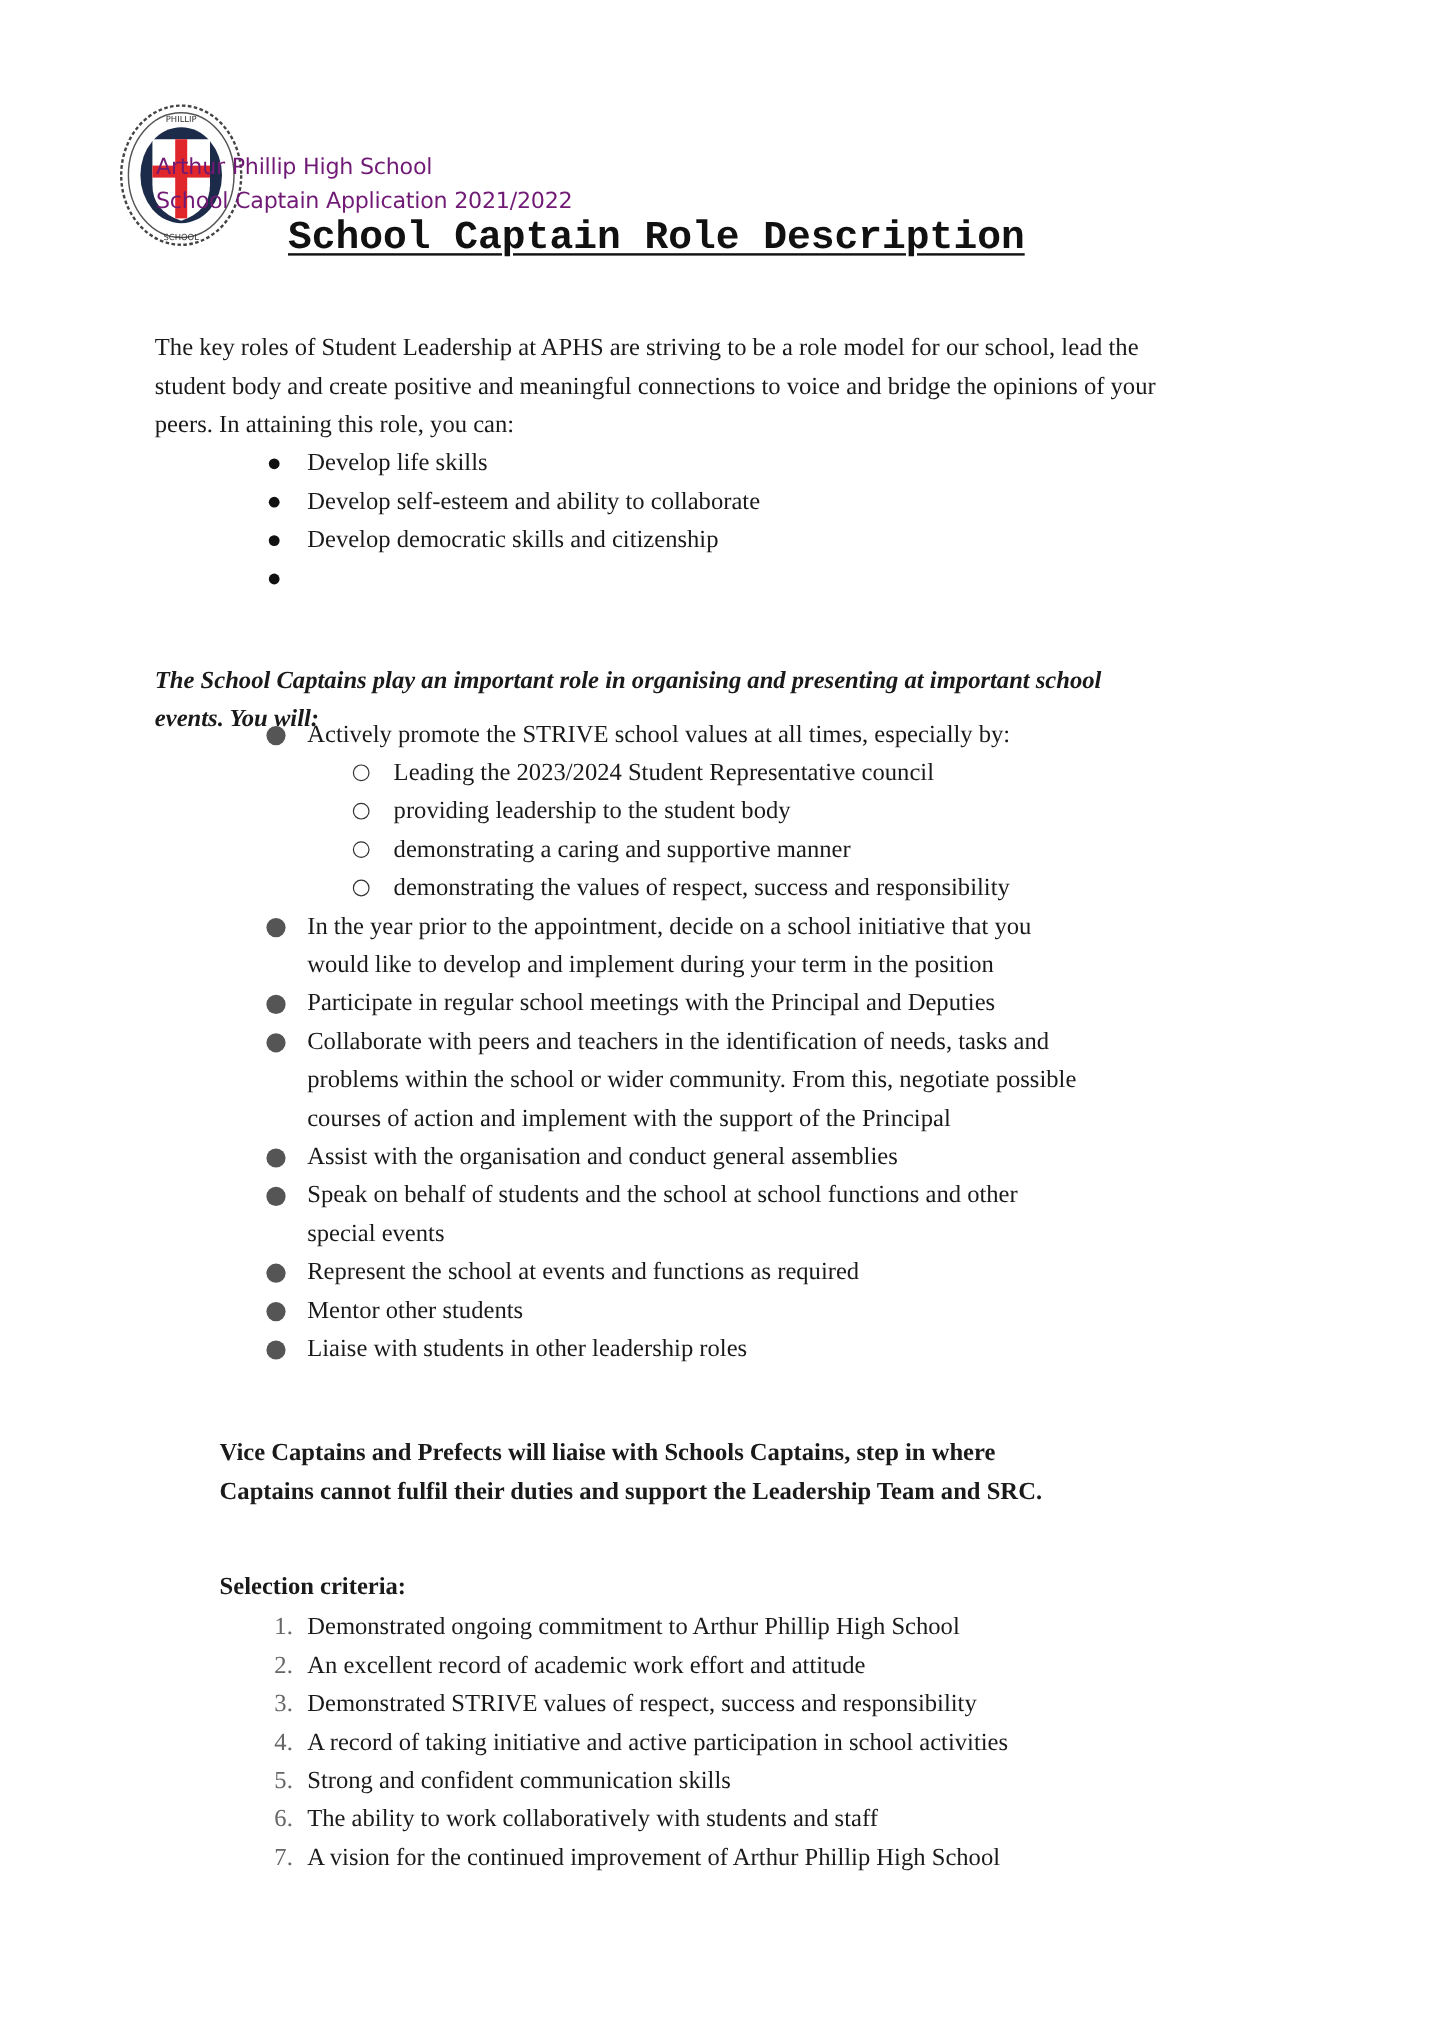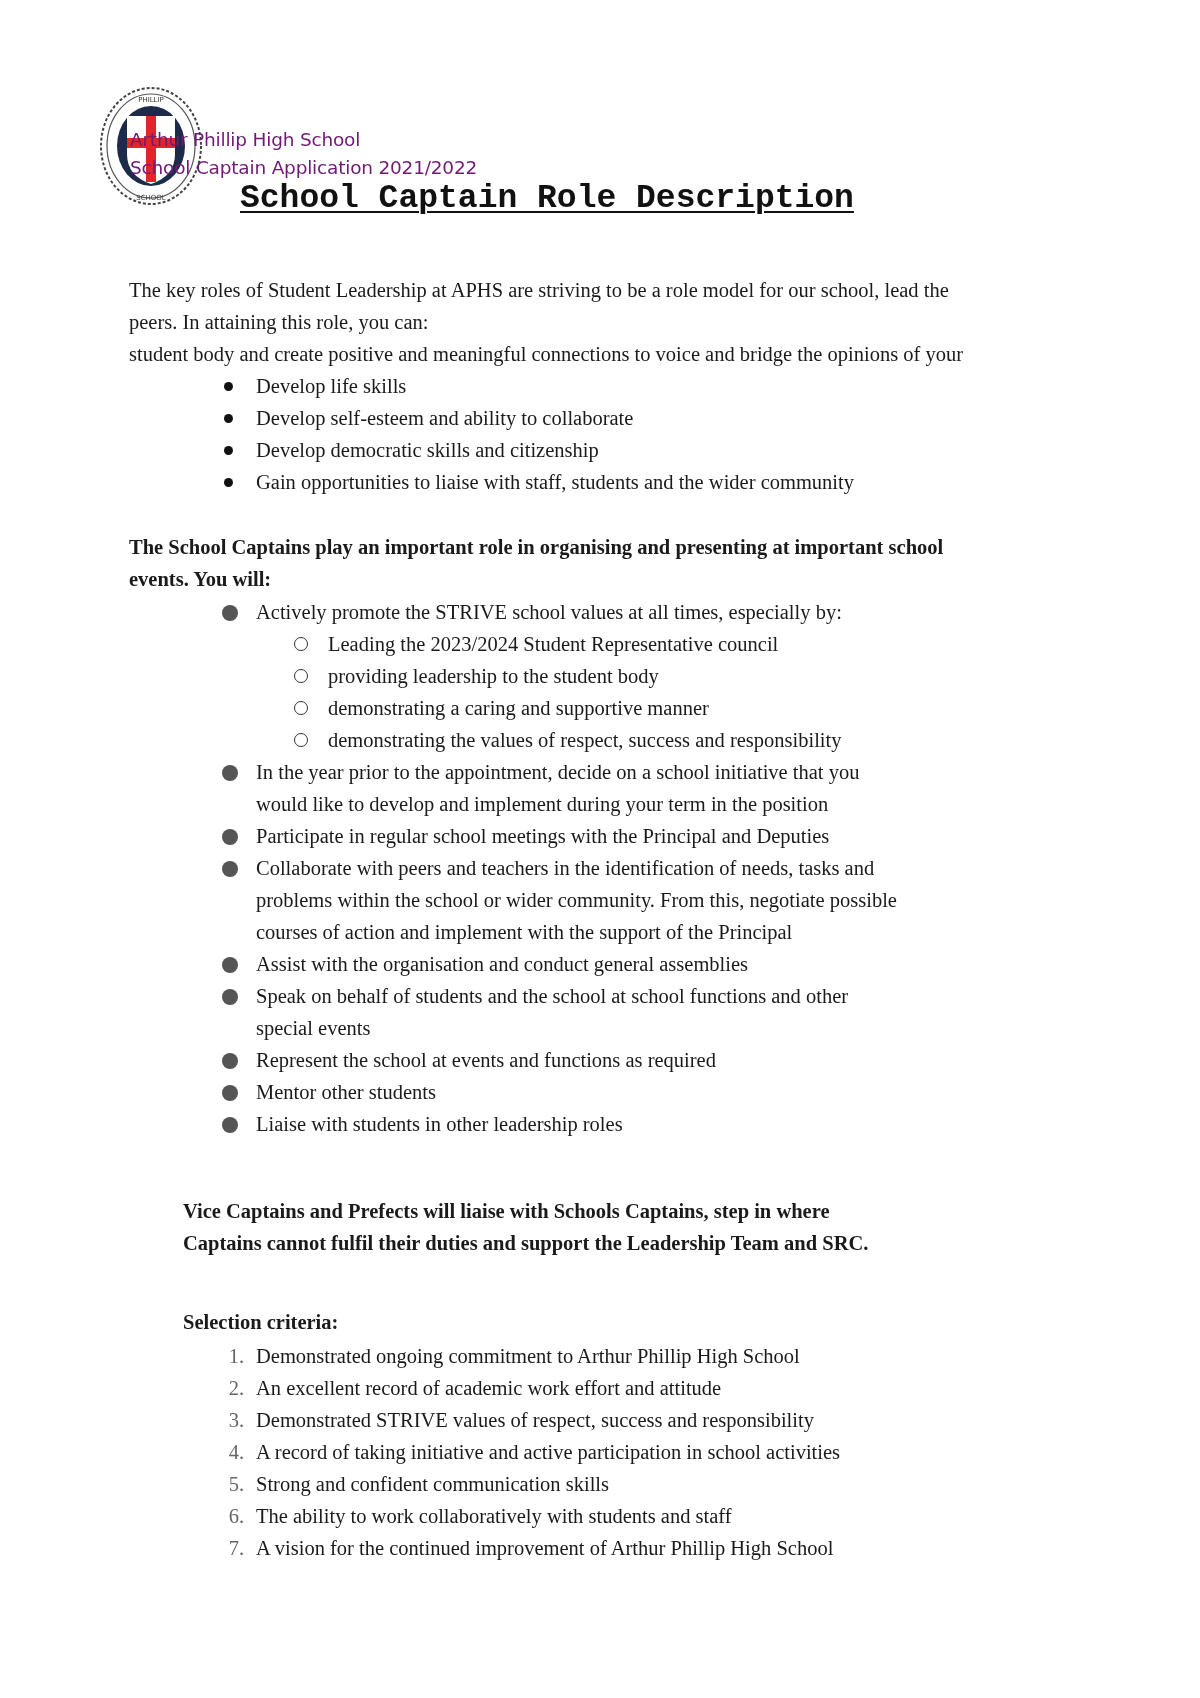--- a/index.html
+++ b/index.html
@@ -15,21 +15,21 @@
 
   .text { font-family: "Liberation Serif", serif; font-size: 20.5px; line-height: 32px; color: #1a1a1a; }
   .bold { font-weight: bold; }
 
   .intro { position: absolute; left: 129px; top: 274px; width: 1000px; }
   .list { position: absolute; margin: 0; padding: 0; list-style: none; }
   .list li { position: relative; white-space: nowrap; }
   .list1 { left: 256px; top: 370px; }
   .list1 li .b { position: absolute; left: -32px; top: 12px; width: 9px; height: 9px; border-radius: 50%; background: #111; }
 
-  .para2 { position: absolute; left: 129px; top: 531px; width: 1000px; }
+  .para2 { position: absolute; left: 129px; top: 551px; width: 1000px; font-style: italic; }
   .list2 { left: 256px; top: 596px; }
   .list2 li .b { position: absolute; left: -34px; top: 9px; width: 16px; height: 16px; border-radius: 50%; background: #555; }
   .list2 li.sub { padding-left: 72px; }
   .list2 li.sub .c { position: absolute; left: 38px; top: 9px; width: 14px; height: 14px; border-radius: 50%; border: 1.5px solid #333; box-sizing: border-box; }
   .list2 li.cont { padding-left: 0; }
 
   .para3 { position: absolute; left: 183px; top: 1195px; width: 900px; }
   .sel-head { position: absolute; left: 183px; top: 1306px; text-align: center; }
   .list3 { left: 256px; top: 1340px; }
   .list3 li .n { position: absolute; left: -38px; top: 0; width: 26px; text-align: right; color: #666; }
@@ -52,29 +52,29 @@
 
   <div class="header-lines">
     <div>Arthur Phillip High School</div>
     <div>School Captain Application 2021/2022</div>
   </div>
 
   <div class="title">School Captain Role Description</div>
 
   <div class="intro text">
     <div>The key roles of Student Leadership at APHS are striving to be a role model for our school, lead the</div>
+    <div>student body and create positive and meaningful connections to voice and bridge the opinions of your</div>
     <div>peers. In attaining this role, you can:</div>
-    <div>student body and create positive and meaningful connections to voice and bridge the opinions of your</div>
   </div>
 
   <ul class="list list1 text">
     <li><span class="b"></span><span>Develop life skills</span></li>
     <li><span class="b"></span><span>Develop self-esteem and ability to collaborate</span></li>
     <li><span class="b"></span><span>Develop democratic skills and citizenship</span></li>
-    <li><span class="b"></span><span>Gain opportunities to liaise with staff, students and the wider community</span></li>
+    <li><span class="b"></span></li>
   </ul>
 
   <div class="para2 text bold">
     <div>The School Captains play an important role in organising and presenting at important school</div>
     <div>events. You will:</div>
   </div>
 
   <ul class="list list2 text" id="duties">
       <li><span class="b"></span><span>Actively promote the STRIVE school values at all times, especially by:</span></li>
       <li class="sub"><span class="c"></span><span>Leading the 2023/2024 Student Representative council</span></li>

